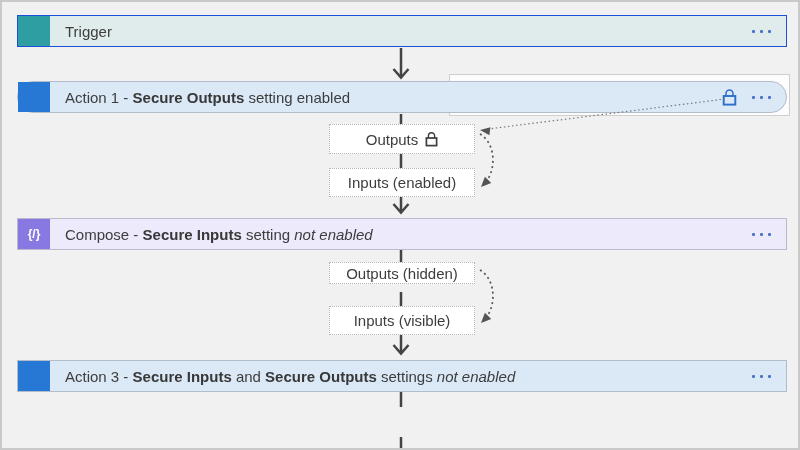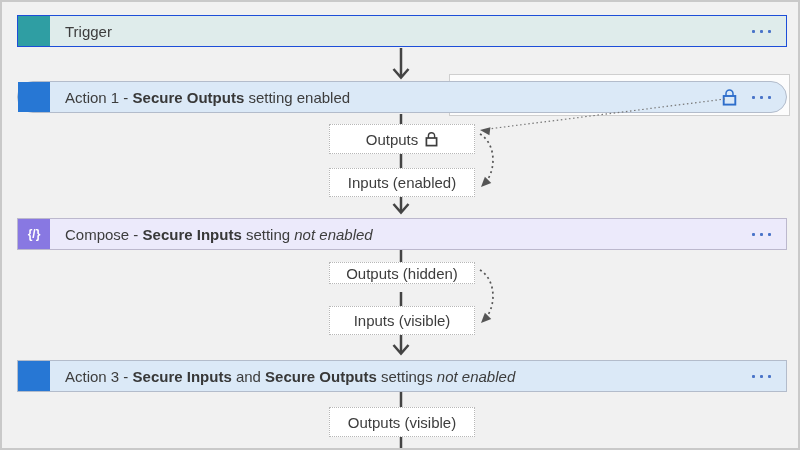--- a/index.html
+++ b/index.html
@@ -113,23 +113,20 @@
   </div>
   <div class="io-box io-inputs1">
     <span>Inputs (enabled)</span>
   </div>
   <div class="io-box io-outputs2">
     <span>Outputs (hidden)</span>
   </div>
   <div class="io-box io-inputs2">
     <span>Inputs (visible)</span>
   </div>
-  <div class="io-box io-outputs3">
-    <span>Outputs (visible)</span>
-  </div>
 
   <svg class="connectors" viewBox="0 0 796 446">
 
     <line x1="399" y1="46" x2="399" y2="74" stroke="#444" stroke-width="2.5"></line>
     <polyline points="391.5,67 399,75.5 406.5,67" fill="none" stroke="#444" stroke-width="2.5"></polyline>
 
     <line x1="399" y1="112" x2="399" y2="122" stroke="#444" stroke-width="2.5"></line>
 
     <line x1="399" y1="152" x2="399" y2="166" stroke="#444" stroke-width="2.5"></line>
 

